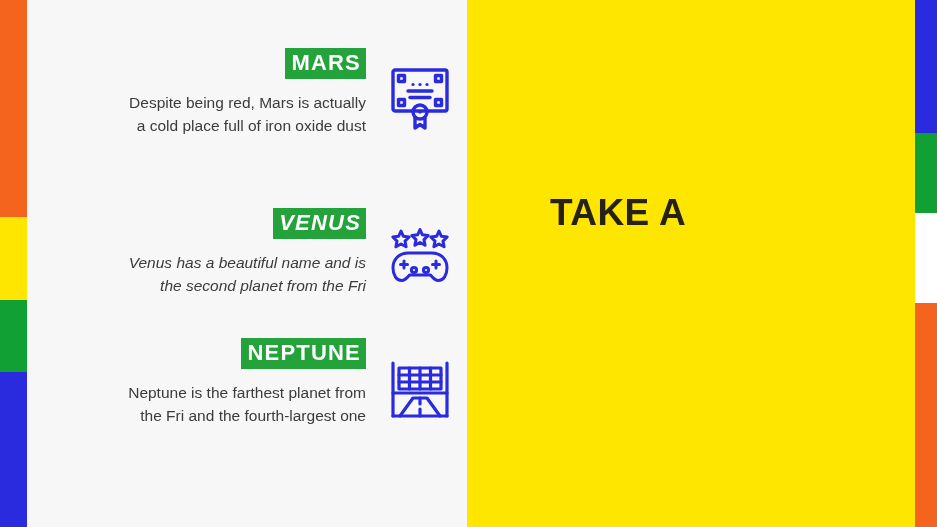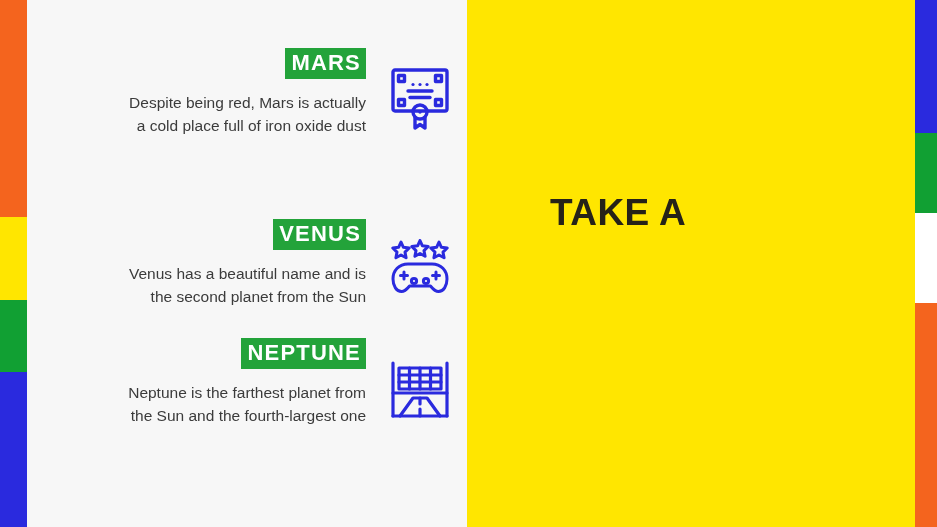--- a/index.html
+++ b/index.html
@@ -70,21 +70,21 @@
 
   .fact {
     position:absolute;
     left:0;
     width:440px;
     display:flex;
     align-items:flex-start;
     justify-content:flex-end;
   }
   .fact-0 { top:48px; }
-  .fact-1 { top:219px; }
+  .fact-1 { top:208px;font-style:italic; }
   .fact-2 { top:338px; }
 
   .fact-text {
     width:245px;
     text-align:right;
     padding-right:6px;
   }
   .badge-row { display:flex; justify-content:flex-end; }
   .badge {
     display:inline-block;
@@ -157,42 +157,42 @@
           <path d="M26 51.5 L26 62 L31 58.5 L36 62 L36 51.5"></path>
         </svg>
       </div>
     </div>
 
     <div class="fact fact-1">
       <div class="fact-text">
         <div class="badge-row">
           <span class="badge">VENUS</span>
         </div>
-        <div class="desc">Venus has a beautiful name and is the second planet from the Sun</div>
+        <div class="desc">Venus has a beautiful name and is the second planet from the Fri</div>
       </div>
       <div class="fact-icon">
         <svg width="64" height="60" viewBox="0 0 64 60" fill="none" stroke="#2a2ade" stroke-width="3" stroke-linecap="round" stroke-linejoin="round">
           <path d="M13 3 L15.4 8.3 L21.2 9 L17 13.1 L18.1 18.8 L13 16 L7.9 18.8 L9 13.1 L4.8 9 L10.6 8.3 Z"></path>
           <path d="M32 1.5 L34.4 6.8 L40.2 7.5 L36 11.6 L37.1 17.3 L32 14.5 L26.9 17.3 L28 11.6 L23.8 7.5 L29.6 6.8 Z"></path>
           <path d="M51 3 L53.4 8.3 L59.2 9 L55 13.1 L56.1 18.8 L51 16 L45.9 18.8 L47 13.1 L42.8 9 L48.6 8.3 Z"></path>
           <path d="M20 25 C11 25 5 31.5 5 40 C5 47 8.5 52.5 13.5 52.5 C17 52.5 19 50 21.5 47 L42.5 47 C45 50 47 52.5 50.5 52.5 C55.5 52.5 59 47 59 40 C59 31.5 53 25 44 25 Z"></path>
           <path d="M16 33 L16 40 M12.5 36.5 L19.5 36.5"></path>
           <path d="M48 33 L48 40 M44.5 36.5 L51.5 36.5"></path>
           <circle cx="26" cy="42" r="2.6"></circle>
           <circle cx="38" cy="42" r="2.6"></circle>
         </svg>
       </div>
     </div>
 
     <div class="fact fact-2">
       <div class="fact-text">
         <div class="badge-row">
           <span class="badge">NEPTUNE</span>
         </div>
-        <div class="desc">Neptune is the farthest planet from the Sun and the fourth-largest one</div>
+        <div class="desc">Neptune is the farthest planet from the Fri and the fourth-largest one</div>
       </div>
       <div class="fact-icon">
         <svg width="62" height="60" viewBox="0 0 62 60" fill="none" stroke="#2a2ade" stroke-width="3.2" stroke-linecap="round" stroke-linejoin="round">
           <line x1="4" y1="3" x2="4" y2="56"></line>
           <line x1="58" y1="3" x2="58" y2="56"></line>
           <line x1="4" y1="56" x2="58" y2="56"></line>
           <rect x="10" y="8" width="42" height="21"></rect>
           <line x1="10" y1="15" x2="52" y2="15"></line>
           <line x1="10" y1="22" x2="52" y2="22"></line>
           <line x1="20.5" y1="8" x2="20.5" y2="29"></line>

